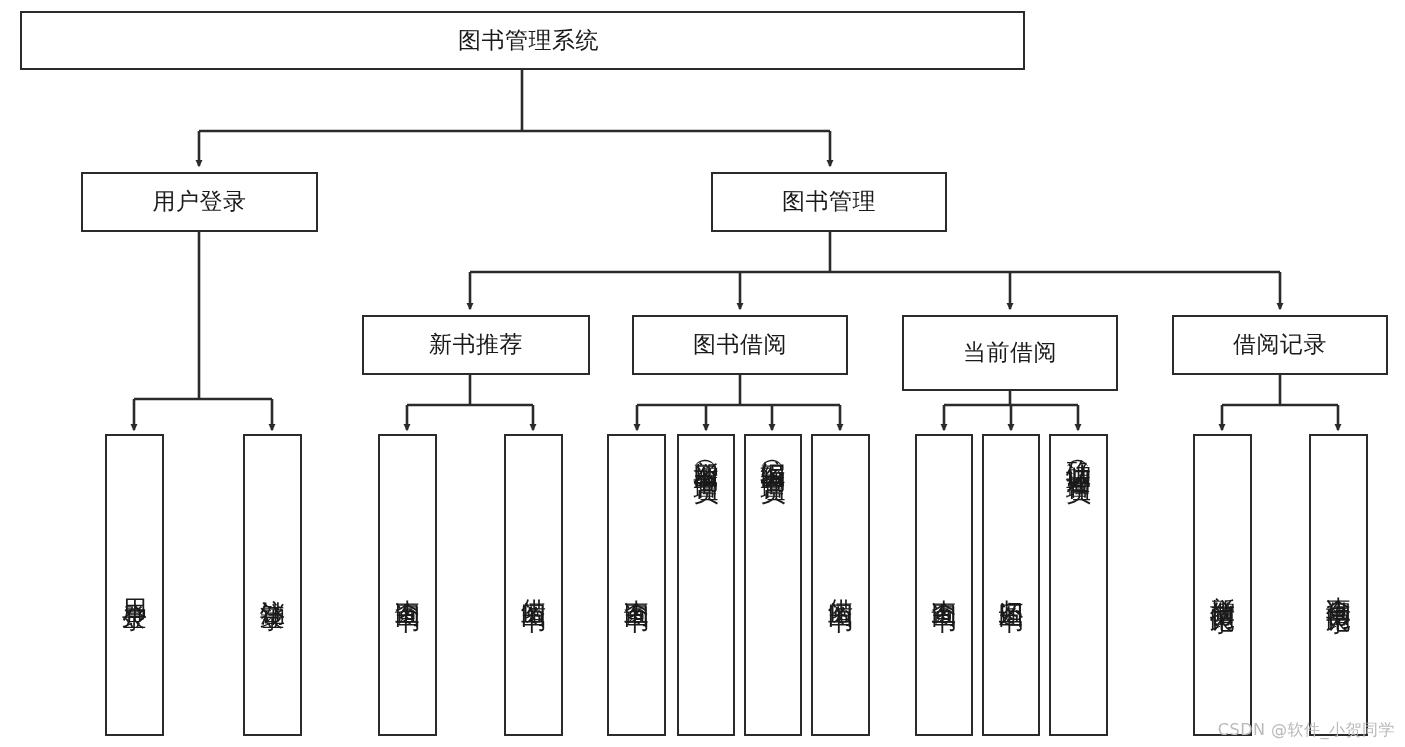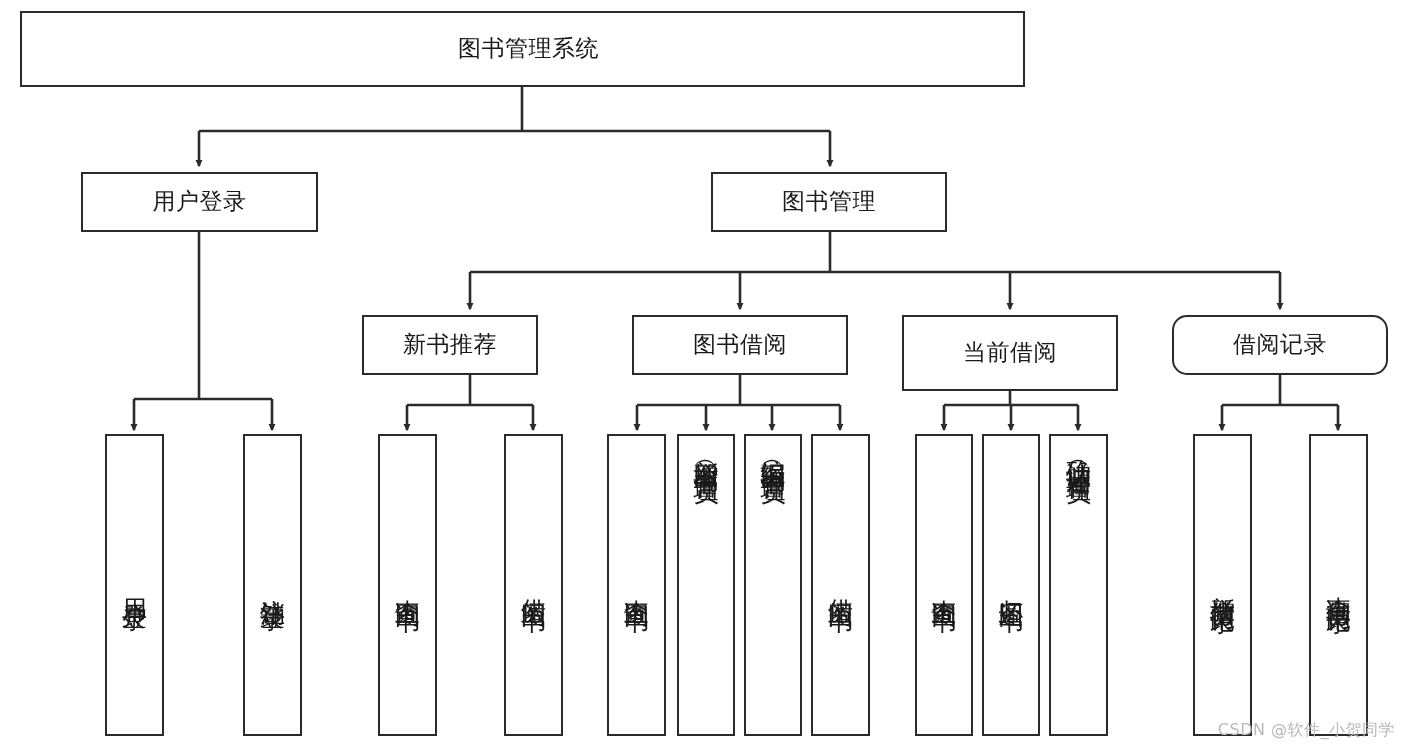--- a/index.html
+++ b/index.html
@@ -122,41 +122,41 @@
       <path d="M1011,405 L1011,430" marker-end="url(#arrow)"></path>
       <path d="M1078,405 L1078,430" marker-end="url(#arrow)"></path>
 
       <path d="M1280,375 L1280,405"></path>
       <path d="M1222,405 L1338,405"></path>
       <path d="M1222,405 L1222,430" marker-end="url(#arrow)"></path>
       <path d="M1338,405 L1338,430" marker-end="url(#arrow)"></path>
     </g>
   </svg>
 
-  <div class="node horiz" style="left:20px; top:11px; width:1005px; height:76px;padding-left:12px;">
+  <div class="node horiz" style="left:20px; top:11px; width:1005px; height:59px;padding-left:12px;">
     <span class="node-label">图书管理系统</span>
   </div>
 
   <div class="node horiz" style="left:81px; top:172px; width:237px; height:60px;">
     <span class="node-label">用户登录</span>
   </div>
   <div class="node horiz" style="left:711px; top:172px; width:236px; height:60px;align-items:center;">
     <span class="node-label">图书管理</span>
   </div>
 
-  <div class="node horiz" style="left:362px; top:315px; width:176px; height:60px;">
+  <div class="node horiz" style="left:362px; top:315px; width:228px; height:60px;">
     <span class="node-label">新书推荐</span>
   </div>
   <div class="node horiz" style="left:632px; top:315px; width:216px; height:60px;">
     <span class="node-label">图书借阅</span>
   </div>
   <div class="node horiz" style="left:902px; top:315px; width:216px; height:76px;">
     <span class="node-label">当前借阅</span>
   </div>
-  <div class="node horiz" style="left:1172px; top:315px; width:216px; height:60px;border-radius:15px;">
+  <div class="node horiz" style="left:1172px; top:315px; width:216px; height:60px;">
     <span class="node-label">借阅记录</span>
   </div>
 
   <div class="node vert vert-mid" style="left:105px; top:434px; width:59px; height:302px;">
     <span class="node-label">用户登录</span>
   </div>
   <div class="node vert vert-mid" style="left:243px; top:434px; width:59px; height:302px;">
     <span class="node-label">注销登录</span>
   </div>
 

